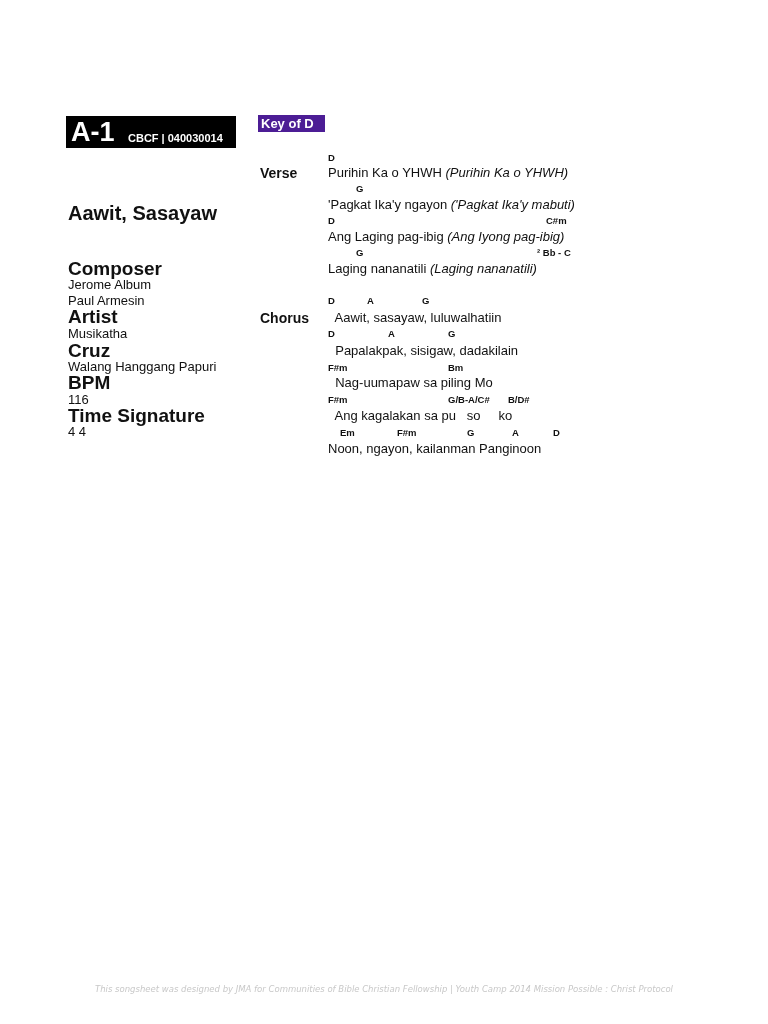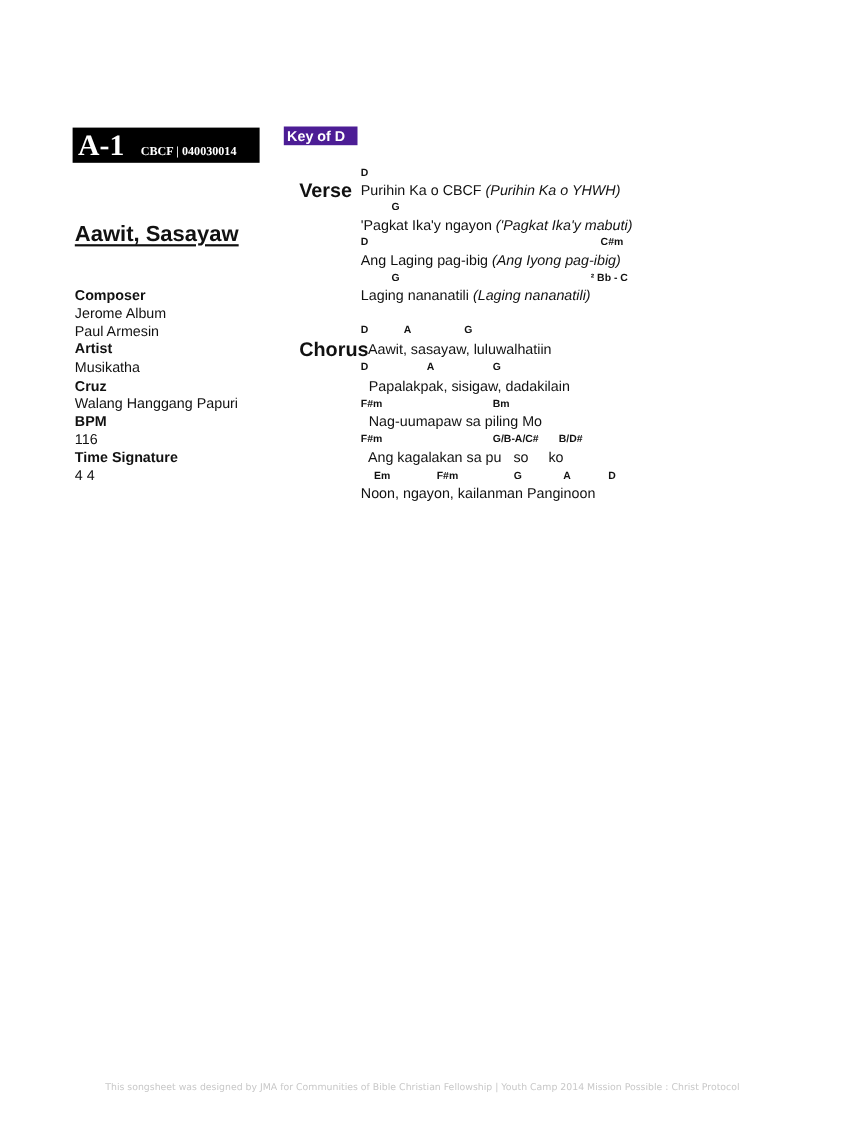--- a/index.html
+++ b/index.html
@@ -18,21 +18,20 @@
 
     
     .id-box {
       position: absolute;
       left: 66px;
       top: 116px;
       width: 170px;
       height: 32px;
       background: #000000;
       color: #ffffff;
-      font-family: Liberation Serif, serif;
     }
     .id-num {
       position: absolute;
       left: 5px;
       top: 0px;
       font-size: 27px;
       font-weight: bold;
       line-height: 32px;
     }
     .id-code {
@@ -59,44 +58,43 @@
       padding-left: 3px;
       box-sizing: border-box;
     }
 
     .song-title {
       position: absolute;
       left: 68px;
       top: 200px;
       font-size: 20px;
       font-weight: bold;
-      text-decoration: underline;
       text-decoration-thickness: 2px;
       text-underline-offset: 3px;
       line-height: 26px;
     }
 
     .meta-label {
       position: absolute;
       left: 68px;
-      font-size: 13px;
+      font-size: 19px;
       font-weight: bold;
       line-height: 16px;
     }
     .meta-value {
       position: absolute;
       left: 68px;
       font-size: 13px;
       line-height: 16px;
     }
 
     .section-label {
       position: absolute;
-      left: 272px;
-      font-size: 18px;
+      left: 260px;
+      font-size: 14px;
       font-weight: bold;
       line-height: 16px;
     }
 
     .chord {
       position: absolute;
       font-size: 9.5px;
       font-weight: bold;
       line-height: 11px;
       white-space: pre;
@@ -109,20 +107,21 @@
     }
     .lyric .echo { font-style: italic; }
 
     .footer {
       position: absolute;
       left: 0;
       width: 768px;
       top: 983px;
       text-align: center;
       font-family: "DejaVu Sans", sans-serif;
+      font-style: italic;
       font-size: 8.5px;
       color: #c8c8c8;
       line-height: 12px;
     }
   </style>
 </head>
 <body>
 
 <div class="id-box">
   <span class="id-num">A-1</span>
@@ -141,21 +140,21 @@
 <div class="meta-label" style="top:343px">Cruz</div>
 <div class="meta-value" style="top:359px">Walang Hanggang Papuri</div>
 <div class="meta-label" style="top:375px">BPM</div>
 <div class="meta-value" style="top:392px">116</div>
 <div class="meta-label" style="top:408px">Time Signature</div>
 <div class="meta-value" style="top:424px">4 4</div>
 
 <div class="section-label" style="top:165px">Verse</div>
 
 <div class="chord" style="left:328px;top:152px">D</div>
-<div class="lyric" style="left:328px;top:165px"><span>Purihin Ka o CBCF </span><span class="echo">(Purihin Ka o YHWH)</span></div>
+<div class="lyric" style="left:328px;top:165px"><span>Purihin Ka o YHWH </span><span class="echo">(Purihin Ka o YHWH)</span></div>
 
 <div class="chord" style="left:356px;top:183px">G</div>
 <div class="lyric" style="left:328px;top:197px"><span>'Pagkat Ika'y ngayon </span><span class="echo">('Pagkat Ika'y mabuti)</span></div>
 
 <div class="chord" style="left:328px;top:215px">D</div>
 <div class="chord" style="left:546px;top:215px">C#m</div>
 <div class="lyric" style="left:328px;top:229px"><span>Ang Laging pag-ibig </span><span class="echo">(Ang Iyong pag-ibig)</span></div>
 
 <div class="chord" style="left:356px;top:247px">G</div>
 <div class="chord" style="left:537px;top:247px">² Bb - C</div>

